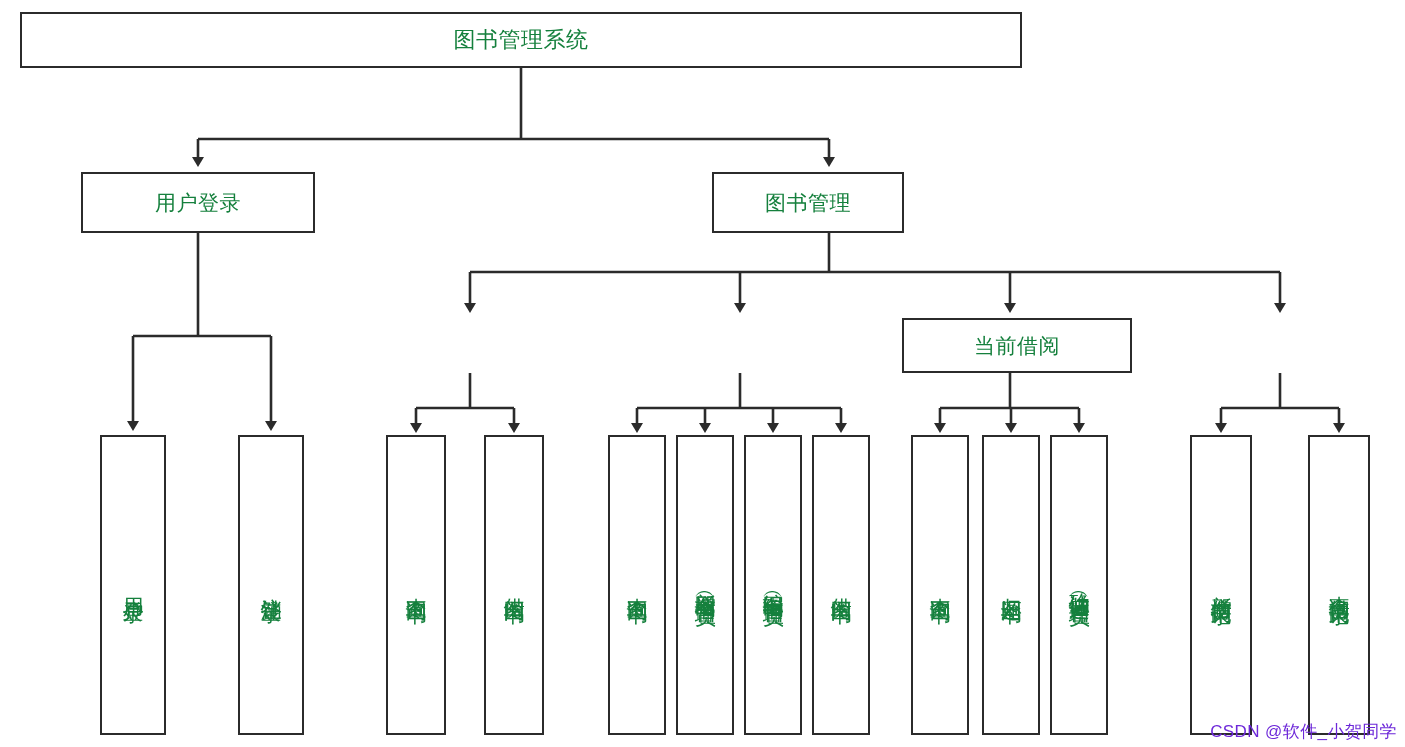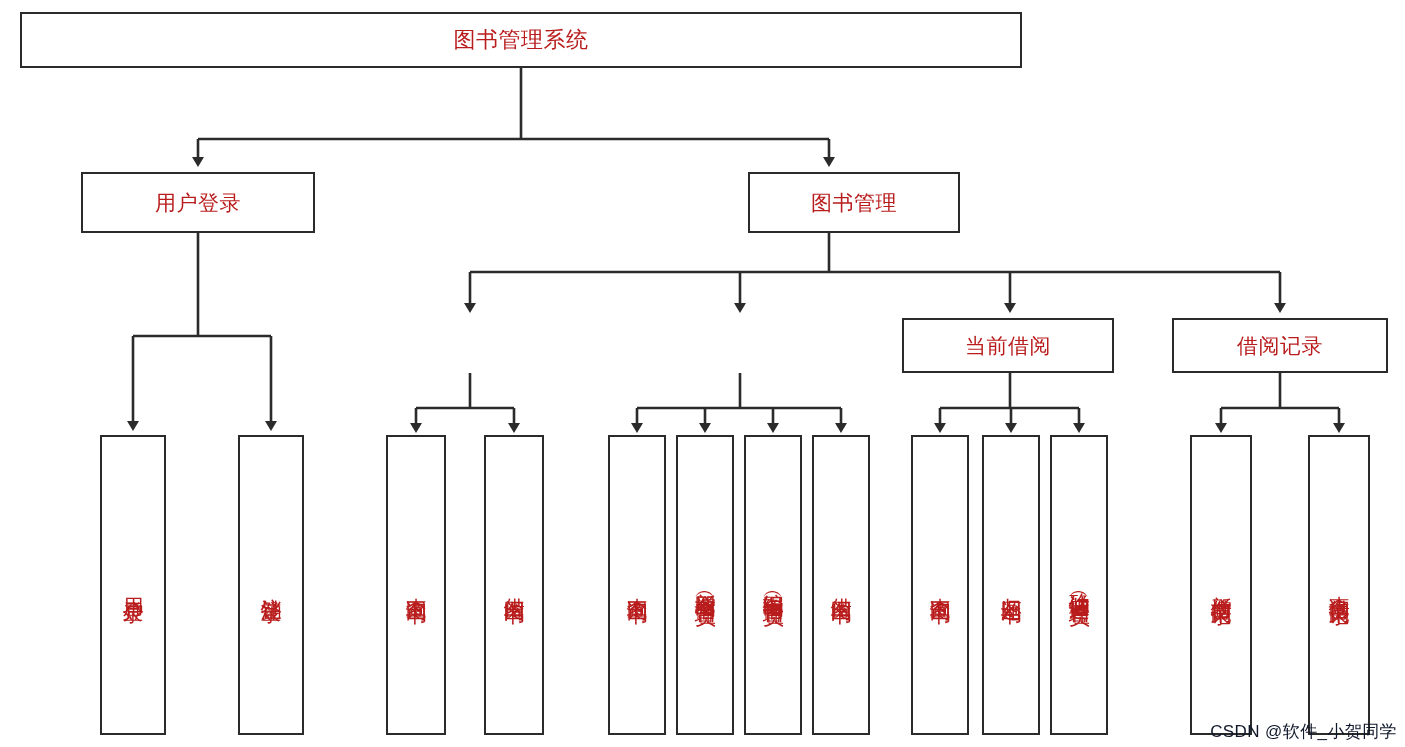--- a/index.html
+++ b/index.html
@@ -25,21 +25,21 @@
     pointer-events: none;
   }
   .node {
     position: absolute;
     box-sizing: border-box;
     background: #ffffff;
     border: 2px solid #8b5cf6;
     display: flex;
     align-items: center;
     justify-content: center;
-    color: #b91c1c;
+    color: #15803d;
     z-index: 2;
   }
   .node-label {
     display: block;
     text-align: center;
     line-height: 1.12;
     white-space: nowrap;
   }
   .node.horiz .node-label {
     font-size: 21px;
@@ -139,29 +139,26 @@
     </g>
   </svg>
 
   <div class="node root horiz" id="n-root" style="left: 20px; top: 12px; width: 1002px; height: 56px; border-color: rgb(43, 43, 43); background: rgb(255, 255, 255);">
     <span class="node-label">图书管理系统</span>
   </div>
 
   <div class="node horiz" id="n-l1-0" style="left: 81px; top: 172px; width: 234px; height: 61px; border-color: rgb(43, 43, 43); background: rgb(255, 255, 255);">
     <span class="node-label">用户登录</span>
   </div>
-  <div class="node horiz" id="n-l1-1" style="left: 748px; top: 172px; width: 212px; height: 61px; border-color: rgb(43, 43, 43); background: rgb(255, 255, 255);">
+  <div class="node horiz" id="n-l1-1" style="left: 712px; top: 172px; width: 192px; height: 61px; border-color: rgb(43, 43, 43); background: rgb(255, 255, 255);">
     <span class="node-label">图书管理</span>
   </div>
 
-  <div class="node horiz" id="n-l2-2" style="left: 902px; top: 318px; width: 212px; height: 55px; border-color: rgb(43, 43, 43); background: rgb(255, 255, 255);">
+  <div class="node horiz" id="n-l2-2" style="left: 902px; top: 318px; width: 230px; height: 55px; border-color: rgb(43, 43, 43); background: rgb(255, 255, 255);">
     <span class="node-label">当前借阅</span>
-  </div>
-  <div class="node horiz" id="n-l2-3" style="left: 1172px; top: 318px; width: 216px; height: 55px; border-color: rgb(43, 43, 43); background: rgb(255, 255, 255);">
-    <span class="node-label">借阅记录</span>
   </div>
 
   <div class="node leaf" id="n-lf-0" style="left: 100px; top: 435px; width: 66px; height: 300px; border-color: rgb(43, 43, 43); background: rgb(255, 255, 255);">
     <span class="node-label">用户登录</span>
   </div>
   <div class="node leaf" id="n-lf-1" style="left: 238px; top: 435px; width: 66px; height: 300px; border-color: rgb(43, 43, 43); background: rgb(255, 255, 255);">
     <span class="node-label">注销登录</span>
   </div>
   <div class="node leaf" id="n-lf-2" style="left: 386px; top: 435px; width: 60px; height: 300px; border-color: rgb(43, 43, 43); background: rgb(255, 255, 255);">
     <span class="node-label">查询图书</span>
@@ -190,14 +187,14 @@
   <div class="node leaf" id="n-lf-10" style="left: 1050px; top: 435px; width: 58px; height: 300px; border-color: rgb(43, 43, 43); background: rgb(255, 255, 255);">
     <span class="node-label">确认归还（管理员）</span>
   </div>
   <div class="node leaf" id="n-lf-11" style="left: 1190px; top: 435px; width: 62px; height: 300px; border-color: rgb(43, 43, 43); background: rgb(255, 255, 255);">
     <span class="node-label">新增借阅记录</span>
   </div>
   <div class="node leaf" id="n-lf-12" style="left: 1308px; top: 435px; width: 62px; height: 300px; border-color: rgb(43, 43, 43); background: rgb(255, 255, 255);">
     <span class="node-label">查询借阅记录</span>
   </div>
 
-  <div id="watermark" style="color: #0f172a; margin-left: 12px;">CSDN @软件_小贺同学</div>
+  <div id="watermark" style="color: #6d28d9; margin-left: 12px;">CSDN @软件_小贺同学</div>
 </div>
 
 </body></html>

